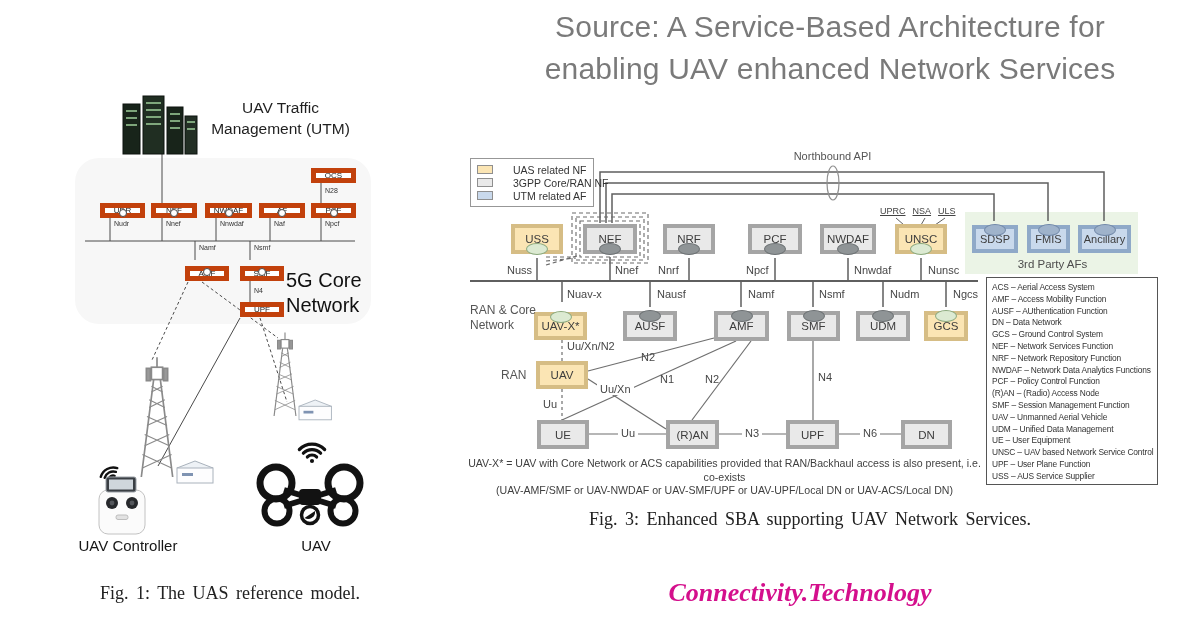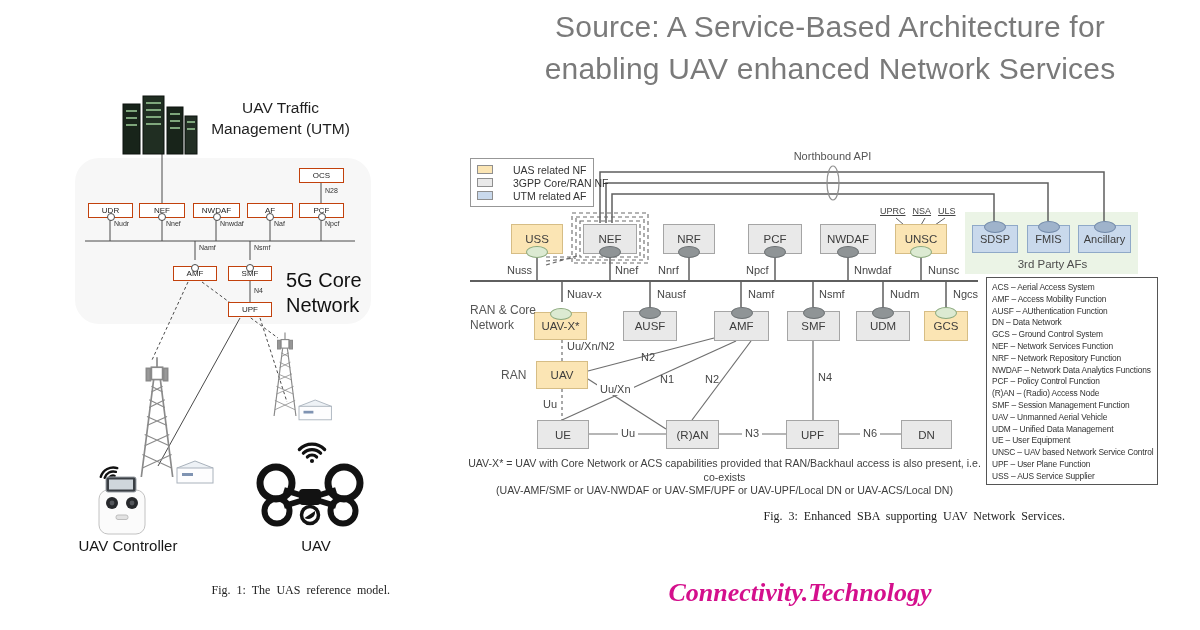--- a/index.html
+++ b/index.html
@@ -3,37 +3,37 @@
 <meta charset="utf-8">
 <style>
   html,body{margin:0;padding:0;background:#fff;}
   .page{position:relative;width:1200px;height:630px;background:#ffffff;overflow:hidden;
         font-family:"Liberation Sans",sans-serif;}
   svg.art{position:absolute;left:0;top:0;z-index:1;}
   .abs{position:absolute;z-index:3;}
   
   .title{left:460px;top:6px;width:740px;text-align:center;font-size:30px;line-height:42px;
          color:#7a7a7a;letter-spacing:.2px;}
-  .caption{font-family:"Liberation Serif",serif;font-size:12px;color:#222;text-align:right;word-spacing:3px;}
+  .caption{font-family:"Liberation Serif",serif;font-size:18px;color:#222;text-align:center;word-spacing:3px;}
   .cap1{left:70px;top:583px;width:320px;}
   .cap3{left:555px;top:509px;width:510px;}
   .brand{left:640px;top:578px;width:320px;text-align:center;font-family:"Liberation Serif",serif;
          font-style:italic;font-weight:bold;font-size:26px;}
   
   .utm{left:203px;top:97px;width:155px;text-align:center;font-size:15.5px;line-height:21px;color:#1f1f1f;}
   .core5g{left:286px;top:268px;width:90px;font-size:20px;line-height:25px;color:#111;}
-  .fb{position:absolute;z-index:3;background:#fff;border:1px solid #c2410c;display:flex;align-items:center;
-      justify-content:center;font-size:8px;color:#222;box-sizing:border-box;}
+  .fb{position:absolute;z-index:3;background:#fff;border:5px solid #c2410c;display:flex;align-items:center;
+      justify-content:center;font-size:8px;color:#222;box-sizing:border-box;margin-left:12px;}
   .fb .c{position:absolute;width:6px;height:6px;border-radius:50%;background:#fff;border:1px solid #4a4a4a;
          left:50%;transform:translateX(-50%);}
   .c.cb{bottom:-3.5px;} .c.ct{top:-3.5px;}
   .lbl1{position:absolute;z-index:3;font-size:7px;color:#333;white-space:nowrap;}
   .devlbl{font-size:15px;color:#161616;text-align:center;font-weight:500;}
   
-  .nb{position:absolute;z-index:3;border:1px solid #22c55e;display:flex;align-items:center;justify-content:center;
+  .nb{position:absolute;z-index:3;border:4px solid #22c55e;display:flex;align-items:center;justify-content:center;
       font-size:11.5px;color:#3d3d3d;box-sizing:border-box;}
   .nb.y{background:#fbe5b4;border-color:#d6bd85;}
   .nb.g{background:#e9e9e9;border-color:#a5a5a5;}
   .nb.b{background:#c9d9ec;border-color:#8fa9c8;font-size:11px;}
   .port{position:absolute;width:20px;height:10px;border-radius:50%;left:50%;transform:translateX(-50%);
         border:1px solid;z-index:4;}
   .port.pb{bottom:-5px;} .port.pt{top:-5px;}
   .port.green{background:#dcead2;border-color:#8aa87c;}
   .port.gray{background:#8f9496;border-color:#6b7072;}
   .port.blue{background:#9fb3cb;border-color:#7188a8;}

